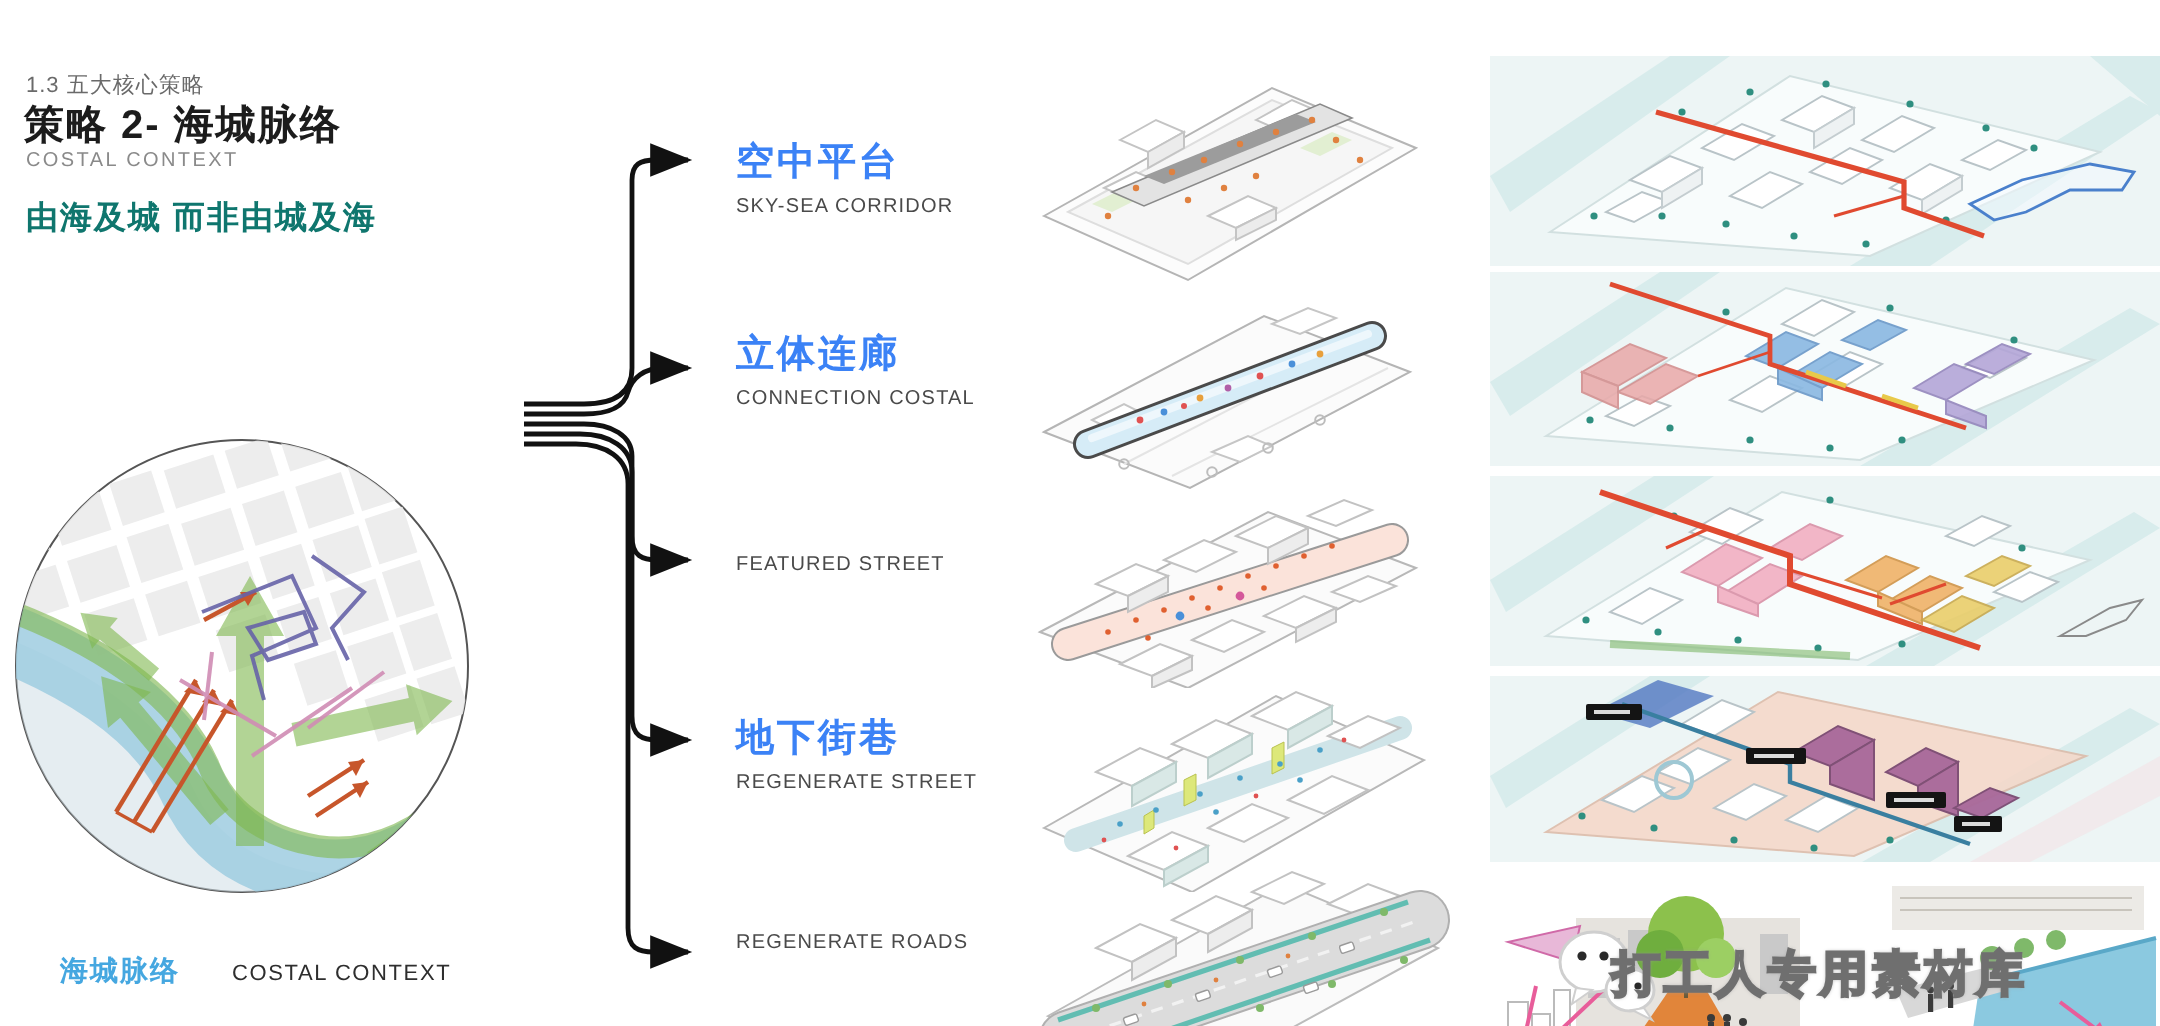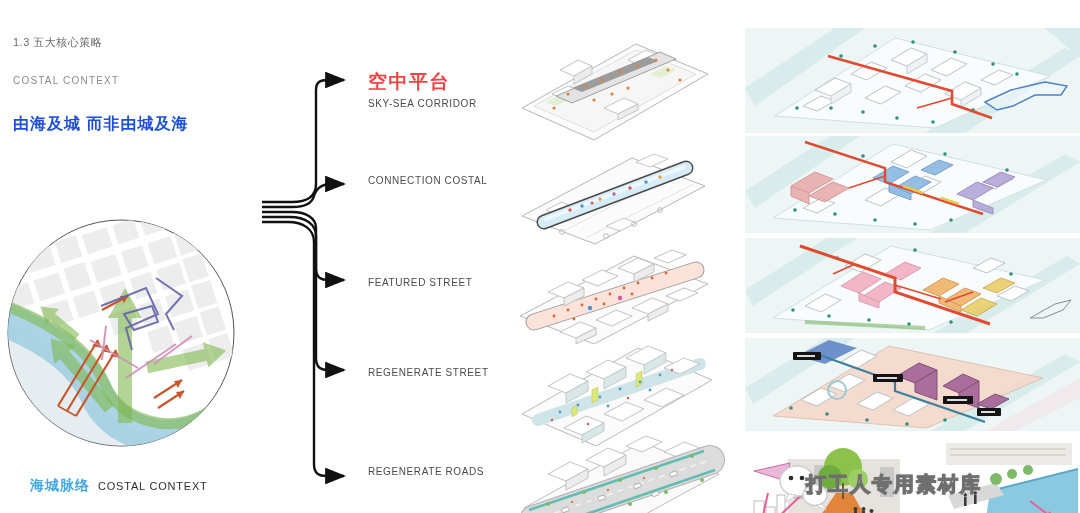--- a/index.html
+++ b/index.html
@@ -3,42 +3,43 @@
 <meta charset="utf-8">
 <style>
   html,body{margin:0;padding:0;background:#fff;}
   #slide{position:relative;width:1080px;height:513px;background:#fff;overflow:hidden;
          font-family:Liberation Sans, sans-serif;margin-top:28px;}
   .abs{position:absolute;}
   
   .eyebrow{left:13px;top:7px;font-size:11px;color:#6a6a6a;letter-spacing:.5px;}
   .title{left:12px;top:21px;font-size:20px;font-weight:bold;color:#1c1c1c;letter-spacing:1px;}
   .subtitle{left:13px;top:47px;font-size:10px;color:#8a8a8a;letter-spacing:1.2px;}
-  .tagline{left:13px;top:86px;font-size:16px;font-weight:bold;color:#1d4ed8;letter-spacing:1px;}
+  .tagline{left:13px;top:71px;font-size:16px;font-weight:bold;color:#0f766e;letter-spacing:1px;}
   
   .circle-map{left:6px;top:190px;width:230px;height:230px;}
-  .legend{left:30px;top:449px;display:flex;align-items:baseline;gap:8px;}
+  .legend{left:30px;top:449px;display:flex;align-items:baseline;gap:26px;}
   .legend .zh{font-size:14px;font-weight:bold;color:#45a7e0;letter-spacing:1px;}
   .legend .en{font-size:11px;color:#2e2e2e;letter-spacing:.8px;}
   
   .strategy{left:368px;width:170px;}
-  .strategy .zh{font-size:19px;font-weight:bold;color:#ef4444;letter-spacing:1.5px;line-height:1;}
+  .strategy .zh{font-size:19px;font-weight:bold;color:#3b82f6;letter-spacing:1.5px;line-height:1;}
   .strategy .en{font-size:10px;color:#4a4a4a;letter-spacing:.6px;margin-top:7px;}
   
-  .wm-text{left:806px;top:443px;font-size:20px;font-weight:bold;color:#fff;letter-spacing:2px;
+  .wm-text{left:806px;top:443px;font-size:24px;font-weight:bold;color:#fff;letter-spacing:2px;
            -webkit-text-stroke:1.3px #6f6f6f;text-shadow:0 0 2px #9a9a9a;white-space:nowrap;}
   .page-num{left:352px;top:498px;font-size:11px;color:#5a5a5a;text-align:right;}
   .footer-bar{left:60px;bottom:0;width:958px;height:4px;background:#181818;}
 </style>
 </head>
 <body>
 
 <div id="slide">
 
   <div class="abs eyebrow">1.3 五大核心策略</div>
+  <div class="abs title">策略 2- 海城脉络</div>
   <div class="abs subtitle">COSTAL CONTEXT</div>
   <div class="abs tagline">由海及城 而非由城及海</div>
 
   <svg class="abs circle-map" viewBox="0 0 230 230">
     <defs>
         <clipPath id="cclip">
           <circle cx="115" cy="115" r="113"></circle>
         </clipPath>
       </defs>
     <circle cx="115" cy="115" r="113" fill="#ffffff" stroke="#555" stroke-width="1"></circle>
@@ -146,26 +147,28 @@
       <path d="M262,189 L290,189 C305,189 316,196 316,208 L316,330 C316,340 321,342 329,342 L344,342" marker-end="url(#ah)"></path>
       <path d="M262,194 L288,194 C303,194 314,201 314,214 L314,436 C314,446 319,448 327,448 L344,448" marker-end="url(#ah)"></path>
     </g>
   </svg>
 
   <div class="abs strategy" style="top:44px">
     <div class="zh">空中平台</div>
     <div class="en">SKY-SEA  CORRIDOR</div>
   </div>
   <div class="abs strategy" style="top:140px">
+    <div class="zh">立体连廊</div>
     <div class="en">CONNECTION COSTAL</div>
   </div>
   <div class="abs strategy" style="top:242px">
     <div class="en">FEATURED STREET</div>
   </div>
   <div class="abs strategy" style="top:332px">
+    <div class="zh">地下街巷</div>
     <div class="en">REGENERATE STREET</div>
   </div>
   <div class="abs strategy" style="top:431px">
     <div class="en">REGENERATE ROADS</div>
   </div>
 
   <svg class="abs" style="left:508px;top:2px;width:210px;height:112px" viewBox="0 0 210 112">
     <polygon points="14,78 128,14 200,44 86,110" fill="#fcfcfc" stroke="#b5b5b5" stroke-width="1"></polygon>
     <polygon points="26,76 128,20 188,44 86,102" fill="#f6f6f6" stroke="#dedede"></polygon>
     <g fill="#ffffff" stroke="#c4c4c4">

